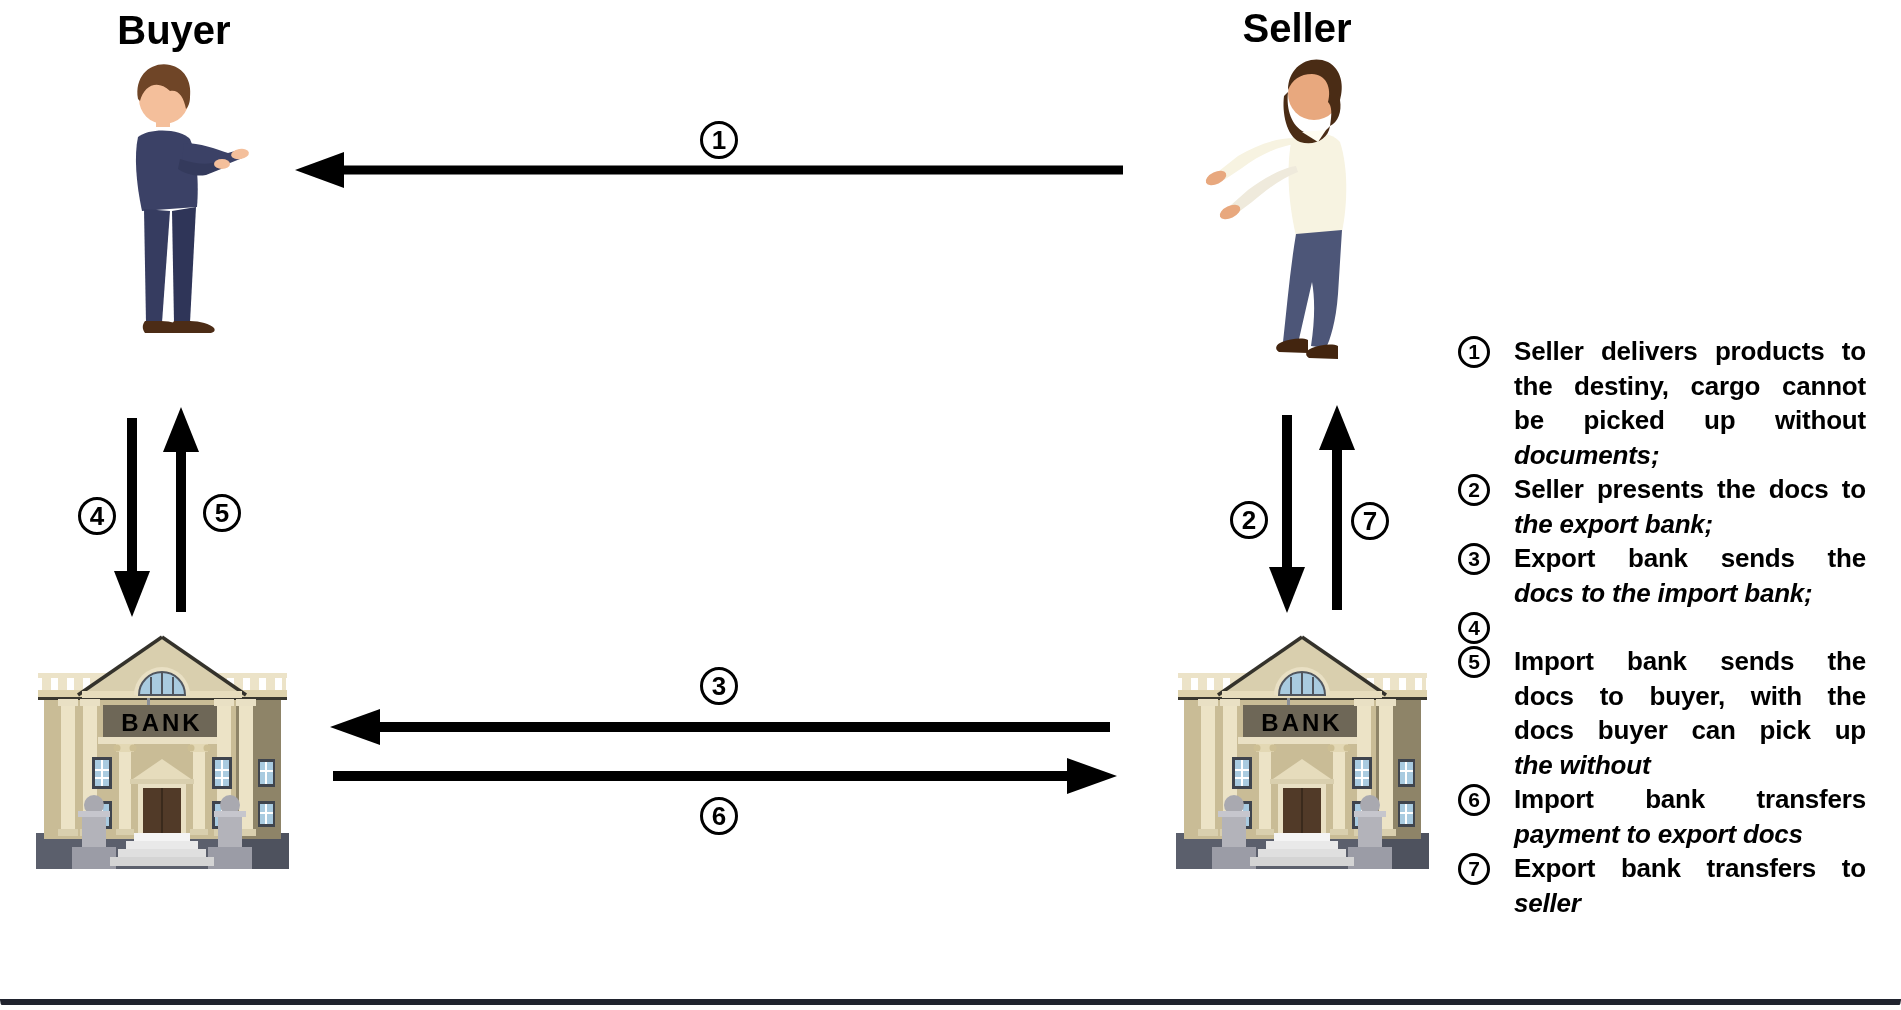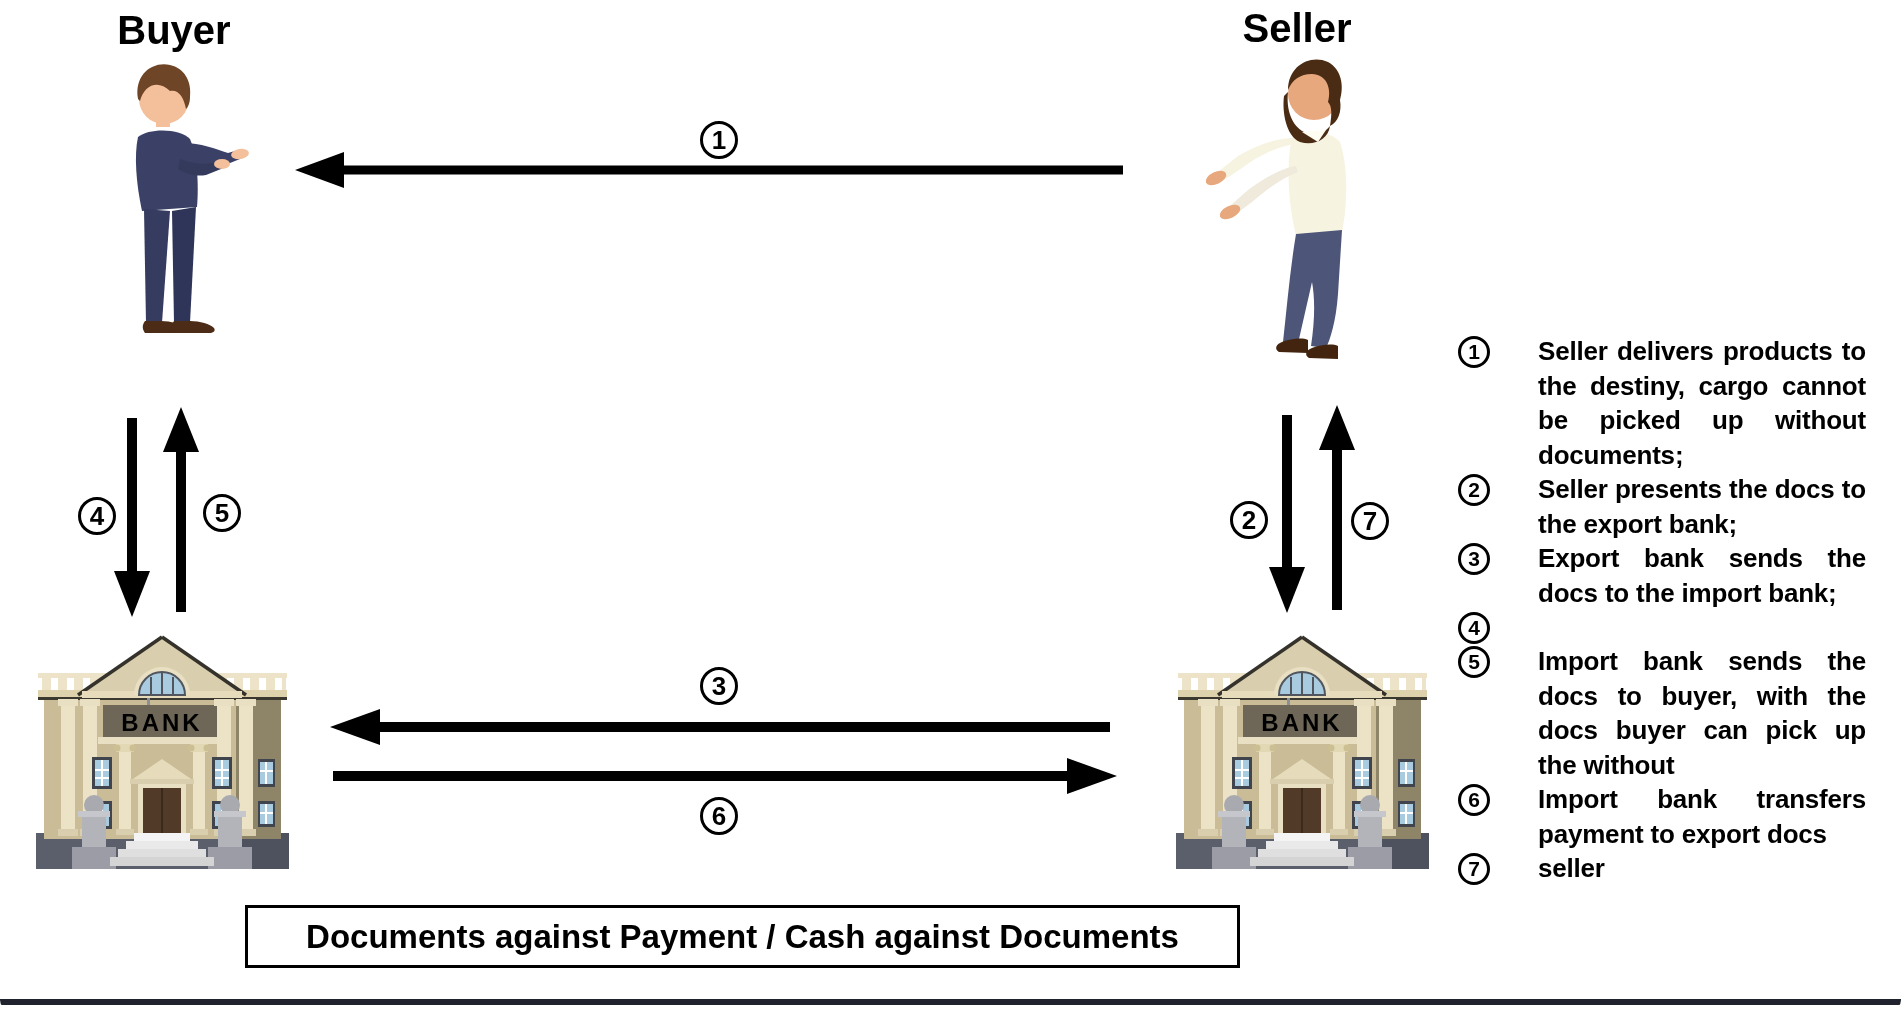--- a/index.html
+++ b/index.html
@@ -31,22 +31,22 @@
     position:absolute;left:245px;top:905px;width:995px;height:63px;
     box-sizing:border-box;border:3px solid #000;background:#fff;
     display:flex;align-items:center;justify-content:center;
     font-size:33px;font-weight:bold;white-space:nowrap;
   }
   
   #legend{position:absolute;left:1458px;top:334px;width:420px;}
   .legend-item{display:flex;gap:24px;}
   .legend-badge{width:32px;height:32px;font-size:21px;flex:0 0 32px;margin-top:2px;border-width:3px;}
   .legend-text{width:352px;font-size:26px;font-weight:bold;line-height:34.5px;letter-spacing:-0.2px;}
-  .legend-line{text-align:justify;text-align-last:justify;margin-left:24px;}
-  .legend-line.last{text-align-last:left;}
+  .legend-line{text-align:justify;text-align-last:justify;}
+  .legend-line.last{text-align-last:left;font-style:italic;}
   
   #bottom-rule{position:absolute;left:0;top:999px;width:1901px;height:6px;background:#20232e;}
 </style>
 </head>
 <body>
 
 <div id="stage">
 
   <svg width="0" height="0" style="position:absolute" aria-hidden="true">
     <defs>
@@ -285,24 +285,22 @@
       <div class="legend-item">
         <span class="num-badge legend-badge">6</span>
         <div class="legend-text">
           <div class="legend-line">Import bank transfers</div>
           <div class="legend-line last">payment to export docs</div>
         </div>
       </div>
       <div class="legend-item">
         <span class="num-badge legend-badge">7</span>
         <div class="legend-text">
+          <div class="legend-line">Export bank transfers to</div>
           <div class="legend-line last">seller</div>
         </div>
       </div>
     </div>
 
-  <div id="title-box">
-    <span>Documents against Payment / Cash against Documents</span>
-  </div>
 
   <div id="bottom-rule"></div>
 
 </div>
 
 </body></html>

